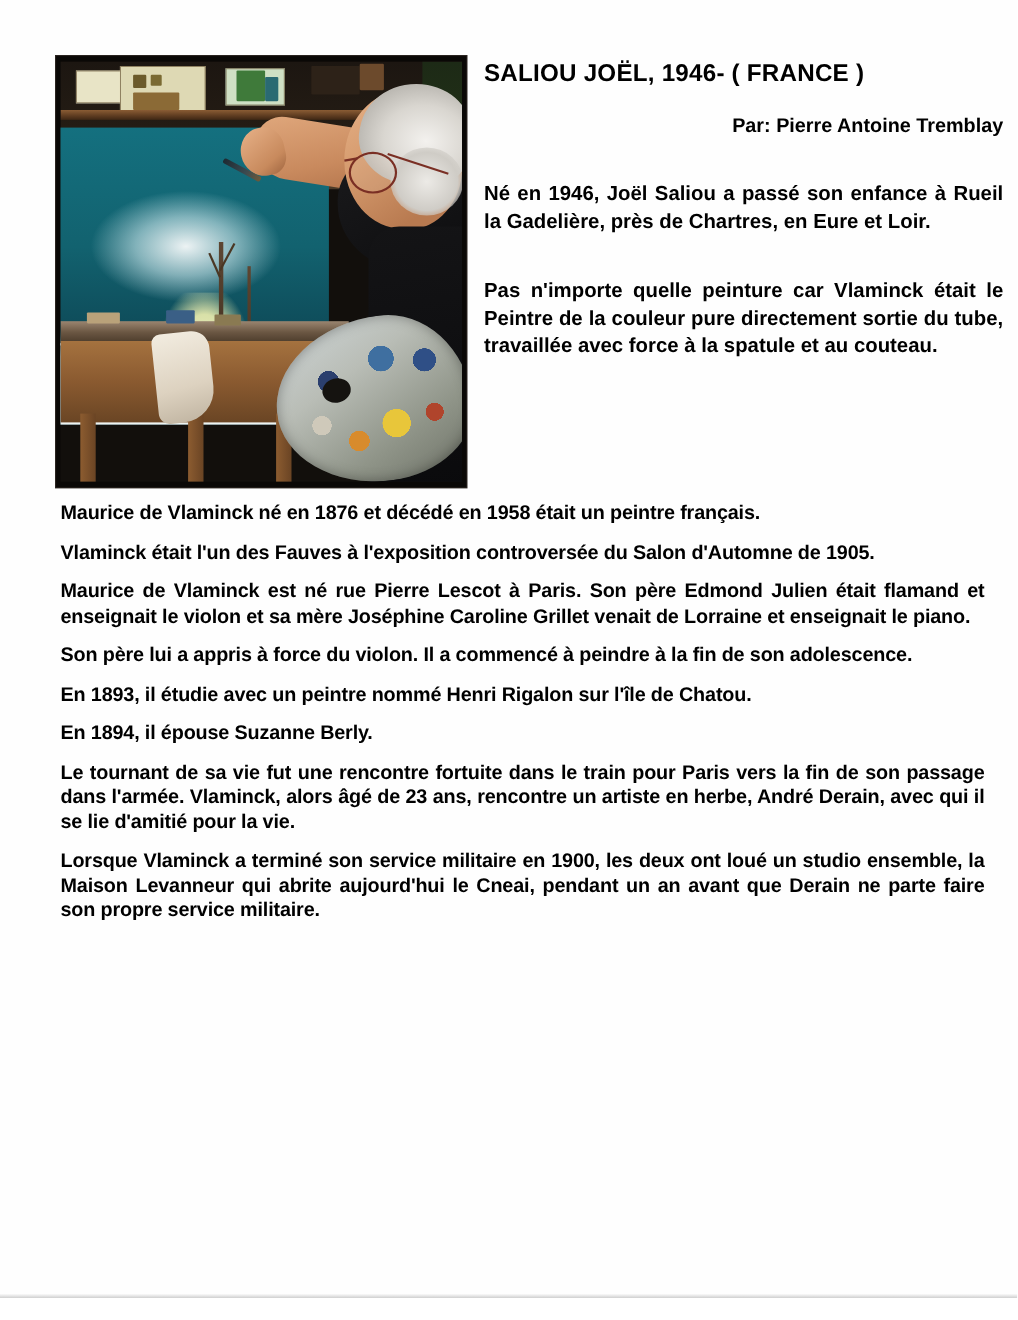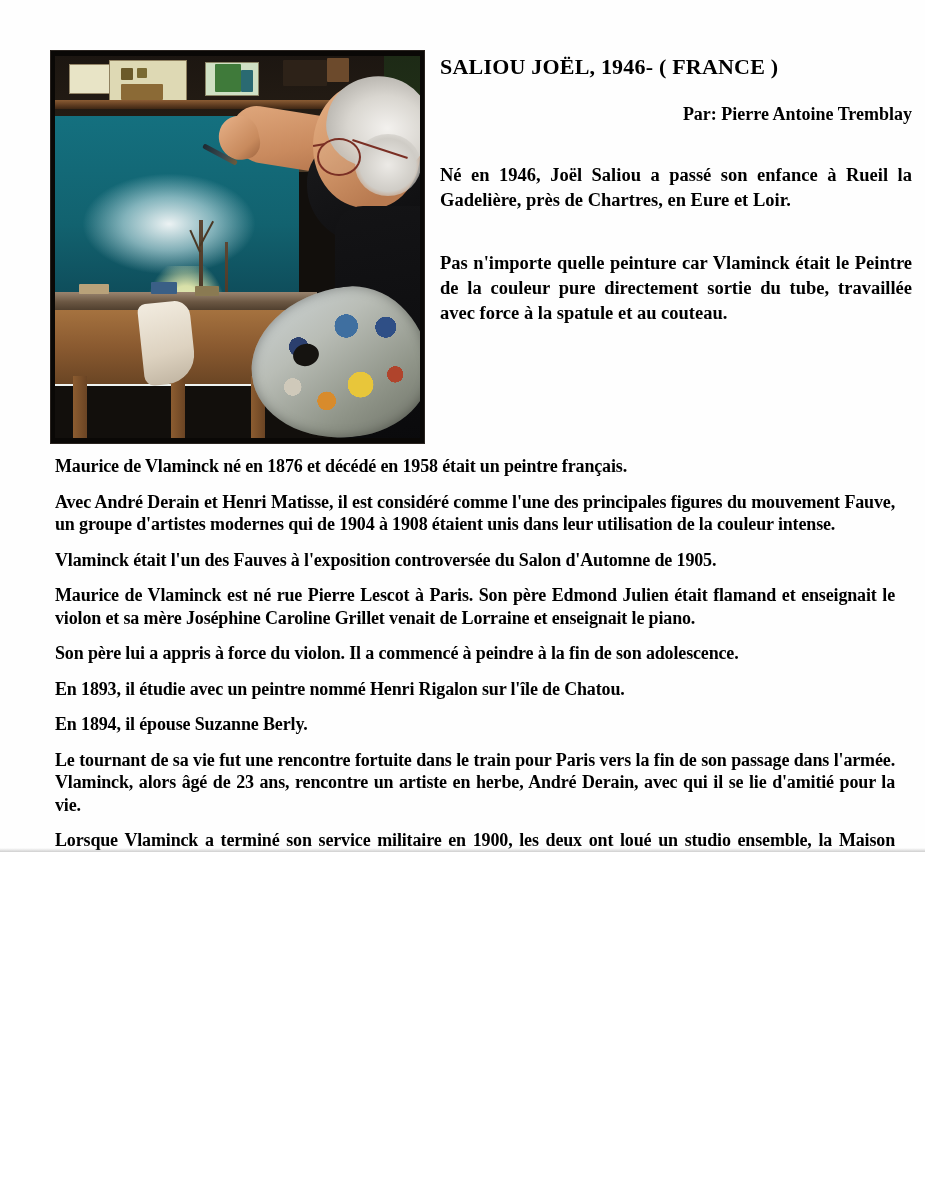--- a/index.html
+++ b/index.html
@@ -4,24 +4,24 @@
 <title>Saliou Joël</title>
 <style>
   html, body {
     margin: 0;
     padding: 0;
     background: #ffffff;
   }
   .page {
     position: relative;
     width: 925px;
-    height: 852px;
+    height: 1180px;
     background: #fefefe;
     overflow: hidden;
-    font-family: Liberation Serif, serif;
+    font-family: Liberation Sans, sans-serif;
     color: #000000;
   }
 
   
   .top-block {
     position: absolute;
     left: 51px;
     top: 51px;
     width: 861px;
     height: 398px;
@@ -380,21 +380,20 @@
     <div class="right-col">
       <h1 class="headline">SALIOU JOËL, 1946- ( FRANCE )</h1>
       <p class="byline">Par: Pierre Antoine Tremblay</p>
       <p class="col-para">Né en 1946, Joël Saliou a passé son enfance à Rueil la Gadelière, près de Chartres, en Eure et Loir.</p>
       <p class="col-para">Pas n'importe quelle peinture car Vlaminck était le Peintre de la couleur pure directement sortie du tube, travaillée avec force à la spatule et au couteau.</p>
     </div>
   </div>
 
   <div class="body-col">
     <p class="body-para">Maurice de Vlaminck né en 1876 et décédé en 1958 était un peintre français.</p>
-    <p class="body-para">Avec André Derain et Henri Matisse, il est considéré comme l'une des principales figures du mouvement Fauve, un groupe d'artistes modernes qui de 1904 à 1908 étaient unis dans leur utilisation de la couleur intense.</p>
     <p class="body-para">Vlaminck était l'un des Fauves à l'exposition controversée du Salon d'Automne de 1905.</p>
     <p class="body-para">Maurice de Vlaminck est né rue Pierre Lescot à Paris. Son père Edmond Julien était flamand et enseignait le violon et sa mère Joséphine Caroline Grillet venait de Lorraine et enseignait le piano.</p>
     <p class="body-para">Son père lui a appris à force du violon. Il a commencé à peindre à la fin de son adolescence.</p>
     <p class="body-para">En 1893, il étudie avec un peintre nommé Henri Rigalon sur l'île de Chatou.</p>
     <p class="body-para">En 1894, il épouse Suzanne Berly.</p>
     <p class="body-para">Le tournant de sa vie fut une rencontre fortuite dans le train pour Paris vers la fin de son passage dans l'armée. Vlaminck, alors âgé de 23 ans, rencontre un artiste en herbe, André Derain, avec qui il se lie d'amitié pour la vie.</p>
     <p class="body-para">Lorsque Vlaminck a terminé son service militaire en 1900, les deux ont loué un studio ensemble, la Maison Levanneur qui abrite aujourd'hui le Cneai, pendant un an avant que Derain ne parte faire son propre service militaire.</p>
   </div>
 
   <div class="edge-shadow"></div>

